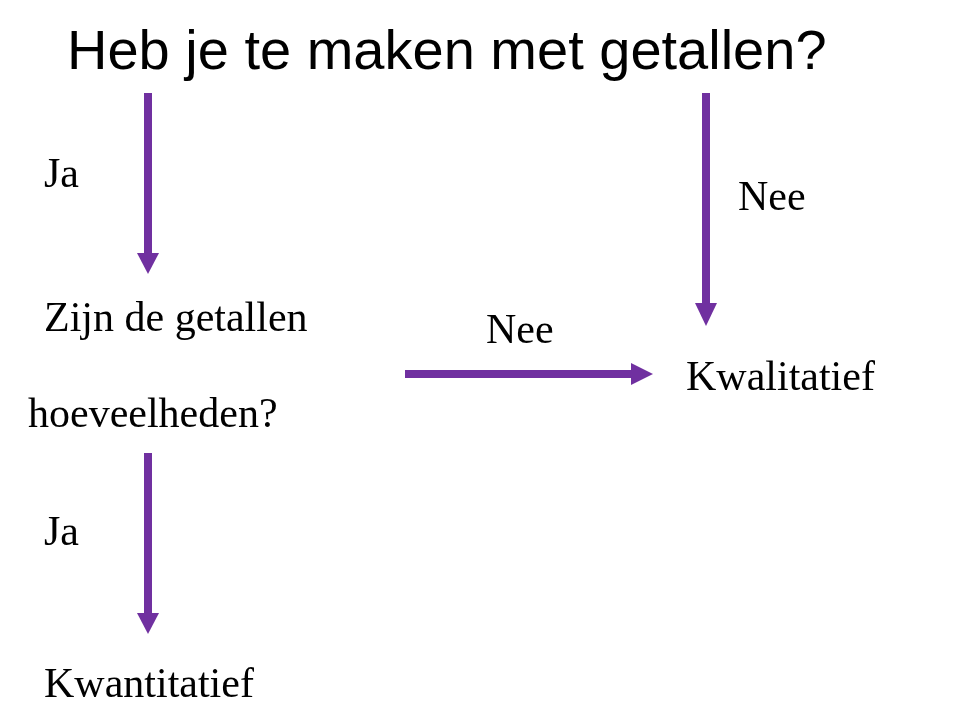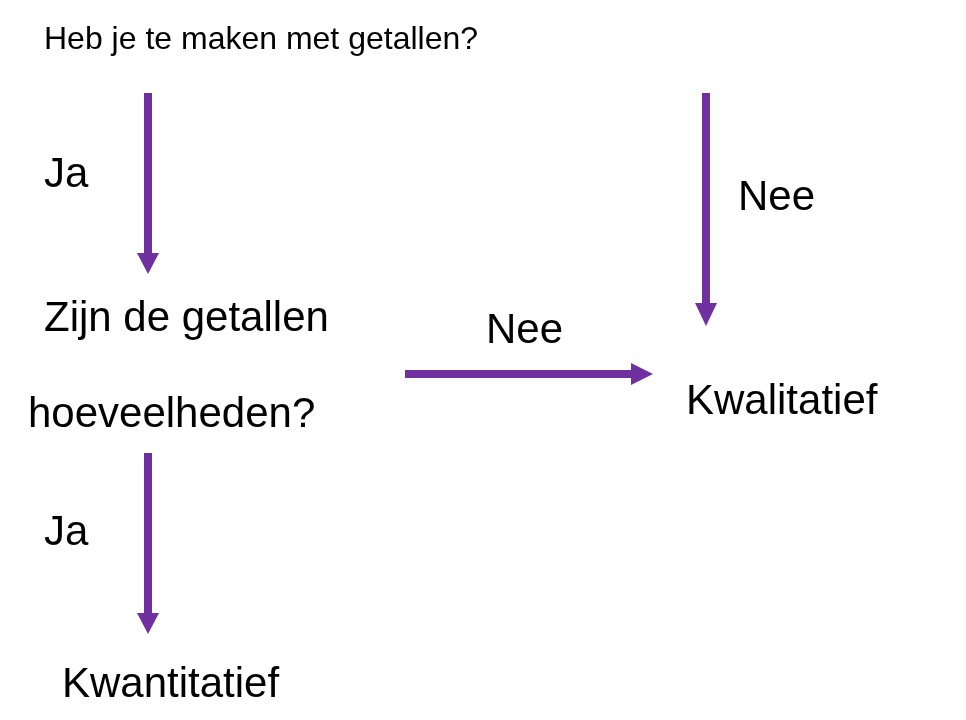--- a/index.html
+++ b/index.html
@@ -1,38 +1,38 @@
 <!DOCTYPE html>
 <html><head>
   <meta charset="utf-8">
   <style>
     html, body { margin: 0; padding: 0; background: #ffffff; }
     body { width: 966px; height: 720px; position: relative; overflow: hidden; font-family: "Liberation Sans", sans-serif; color: #000; }
     .txt { position: absolute; white-space: nowrap; line-height: 1; }
-    .big { font-size: 32px; }
-    .mid { font-size: 42px; }
+    .big { font-size: 56px; margin-left: 23px; }
+    .mid { font-size: 42px; font-family: Liberation Serif, serif; }
     svg.arrows { position: absolute; left: 0; top: 0; }
   </style>
 </head>
 <body>
 
 <div>
   <div class="txt big" style="left:44px; top:22px;">Heb je te maken met getallen?</div>
 
   <div class="txt mid" style="left:44px; top:152px;">Ja</div>
   <div class="txt mid" style="left:738px; top:175px;">Nee</div>
 
   <div class="txt mid" style="left:44px; top:296px;">Zijn de getallen</div>
   <div class="txt mid" style="left:28px; top:392px;">hoeveelheden?</div>
 
   <div class="txt mid" style="left:486px; top:308px;">Nee</div>
-  <div class="txt mid" style="left:686px; top:355px;margin-top:24px;">Kwalitatief</div>
+  <div class="txt mid" style="left:686px; top:355px;">Kwalitatief</div>
 
   <div class="txt mid" style="left:44px; top:510px;">Ja</div>
-  <div class="txt mid" style="left:44px; top:662px;margin-left:18px;">Kwantitatief</div>
+  <div class="txt mid" style="left:44px; top:662px;">Kwantitatief</div>
 
   <svg class="arrows" width="966" height="720" viewBox="0 0 966 720">
     <g fill="#7030a0" stroke="none">
 
       <g>
         <rect x="144" y="93" width="8" height="162"></rect>
         <polygon points="137,253 159,253 148,274"></polygon>
       </g>
 
       <g>

